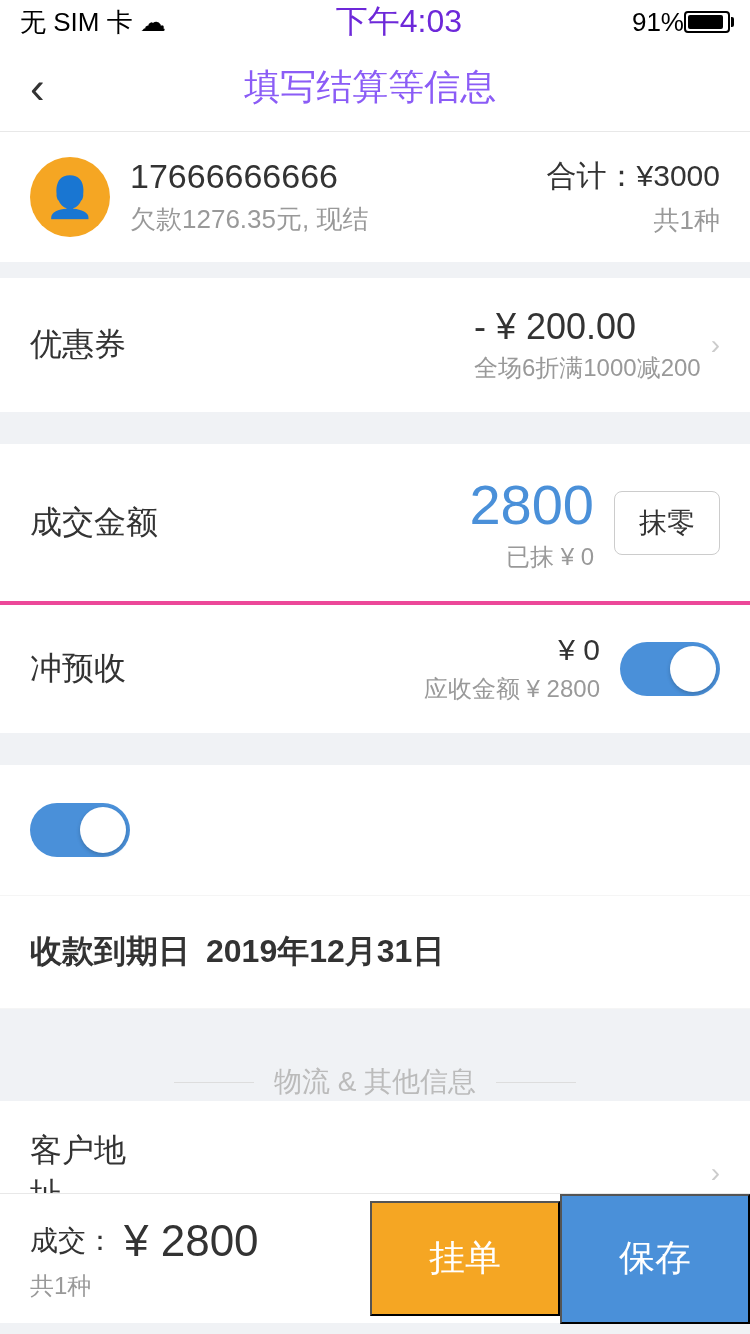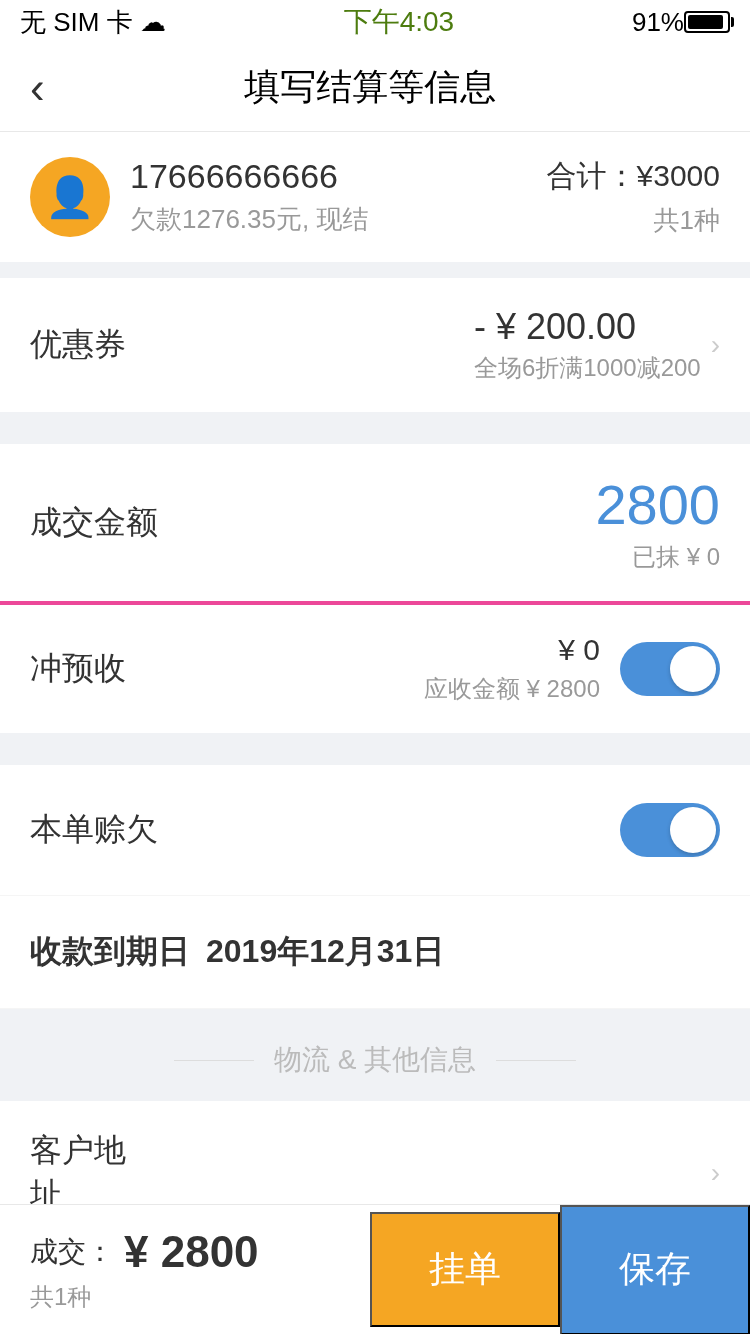--- a/index.html
+++ b/index.html
@@ -16,37 +16,37 @@
     .status-bar {
       height: 44px;
       background: #fff;
       display: flex;
       align-items: center;
       justify-content: space-between;
       padding: 0 20px;
       font-size: 28px;
     }
     .status-left { font-size: 26px; color: #000; display: flex; align-items: center; gap: 8px; justify-content: flex-end; }
-    .status-center { font-size: 28px; font-weight: 500; color: #4d7c0f; }
+    .status-center { font-size: 32px; font-weight: 500; color: #6d28d9; }
     .status-right { display: flex; align-items: center; gap: 0; font-size: 26px; color: #000; }
     .battery-icon { width: 46px; height: 22px; border: 2px solid #000; border-radius: 4px; position: relative; display: inline-flex; align-items: center; padding: 2px; }
     .battery-icon::after { content: ''; width: 3px; height: 10px; background: #000; position: absolute; right: -6px; top: 50%; transform: translateY(-50%); border-radius: 0 2px 2px 0; }
     .battery-fill { height: 100%; width: 91%; background: #000; border-radius: 2px; }
 
     
     .nav-bar {
       height: 88px;
       background: #fff;
       display: flex;
       align-items: center;
       padding: 0 30px;
       border-bottom: 1px solid #e8e8e8;
     }
     .nav-back { font-size: 44px; color: #333; cursor: pointer; margin-right: 20px; }
-    .nav-title { flex: 1; text-align: center; font-size: 36px; font-weight: 500; color: #000000; margin-right: 44px; }
+    .nav-title { flex: 1; text-align: center; font-size: 36px; font-weight: 500; color: #8b5cf6; margin-right: 44px; }
 
     
     .content { padding-bottom: 130px; }
 
     
     .customer-card {
       background: #fff;
       padding: 24px 30px;
       display: flex;
       align-items: center;
@@ -155,55 +155,55 @@
       font-weight: bold;
     }
     .date-label { font-size: 32px; color: #333; }
     .date-value { font-size: 32px; color: #333; }
 
     
     .logistics-divider {
       height: 60px;
       background: #f0f2f5;
       display: flex;
-      align-items: flex-start;
+      align-items: flex-end;
       justify-content: center;
       margin-top: 16px;
     }
     .logistics-text { font-size: 28px; color: #bbb; display: flex; align-items: center; gap: 20px; }
     .logistics-line { flex: 1; height: 1px; background: #ddd; width: 80px; }
 
     
     .address-row {
       background: #fff;
       padding: 28px 30px;
       display: flex;
       align-items: center;
       justify-content: space-between;
     }
     .address-label { font-size: 32px; color: #333; flex-shrink: 0; width: 120px; }
     .address-value { font-size: 30px; color: #333; flex: 1; line-height: 1.5; }
 
     
     .bottom-bar {
       position: fixed;
-      bottom: 0;
+      bottom: 11px;
       width: 750px;
       height: 130px;
       background: #fff;
       display: flex;
       align-items: center;
       border-top: 1px solid #e8e8e8;
     }
     .bottom-summary {
       flex: 1;
       padding: 0 30px;
     }
     .bottom-chengjiao { font-size: 28px; color: #333; display: flex; align-items: center; gap: 10px; }
-    .bottom-amount { font-size: 44px; font-weight: 700; color: #333; }
+    .bottom-amount { font-size: 44px; font-weight: 400; color: #333; }
     .bottom-count { font-size: 24px; color: #999; margin-top: 4px; }
 
     .btn-guadan {
       height: 115px;
       width: 190px;
       background: #f5a623;
       color: #fff;
       font-size: 36px;
       display: flex;
       align-items: center;
@@ -272,40 +272,40 @@
 
   <div class="section-divider"></div>
 
   <div class="form-row">
     <span class="form-row-label">成交金额</span>
     <div class="form-row-right">
       <div>
         <div class="amount-value">2800</div>
         <div class="already-deducted">已抹  ¥ 0</div>
       </div>
+      <button class="round-zero-btn">抹零</button>
     </div>
   </div>
 
   <div class="chong-row">
     <span class="form-row-label">冲预收</span>
     <div style="display:flex;align-items:center;gap:20px;">
       <div class="chong-right">
         <span class="chong-amount">¥ 0</span>
         <span class="chong-yingshou">应收金额 ¥ 2800</span>
       </div>
       <div class="toggle">
         <div class="toggle-knob"></div>
       </div>
     </div>
   </div>
 
   <div class="section-divider"></div>
 
   <div class="benyue-row">
-    <span class="form-row-label">本单赊欠</span>
     <div class="toggle">
       <div class="toggle-knob"></div>
     </div>
   </div>
 
   <div class="date-row">
     <span class="date-label">收款到期日</span>
     <span class="date-value">2019年12月31日</span>
   </div>
 

